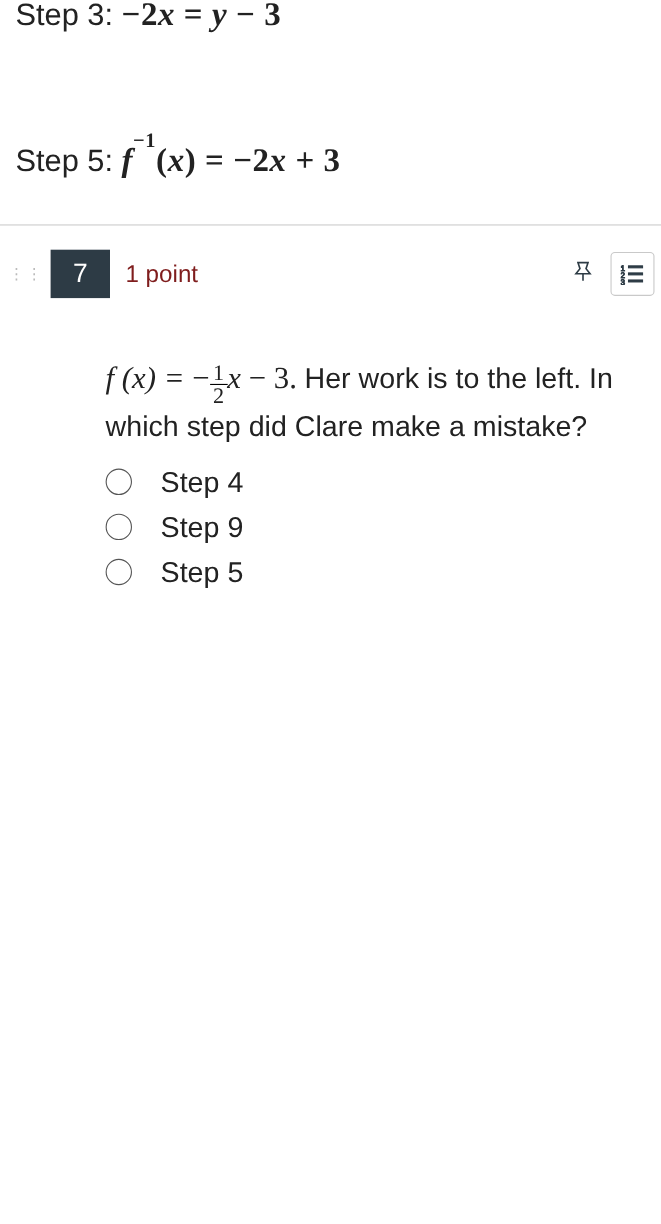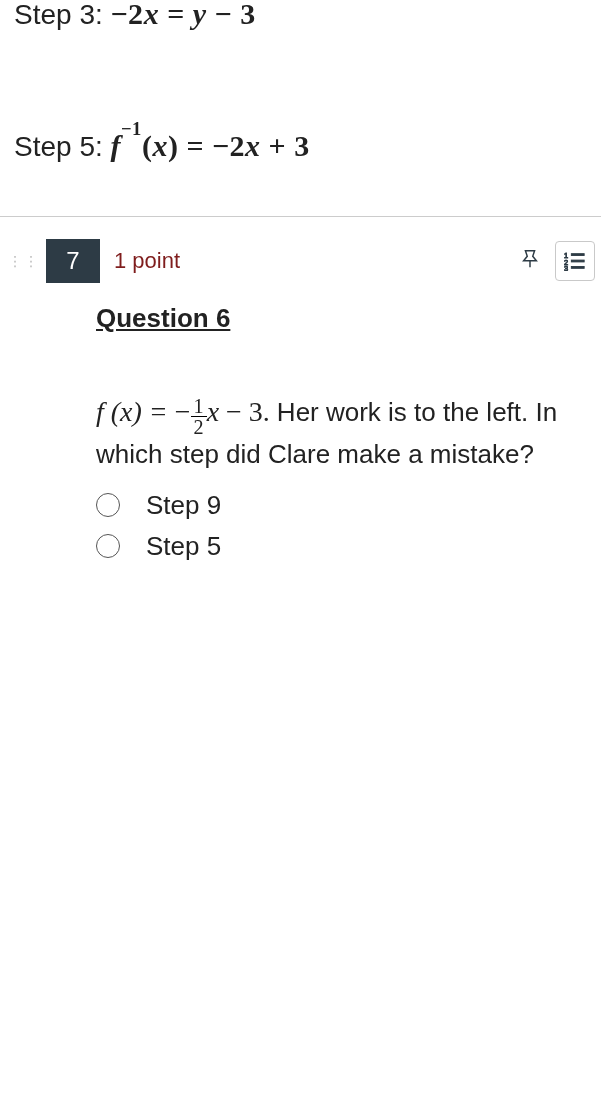--- a/index.html
+++ b/index.html
@@ -1,18 +1,18 @@
 <!DOCTYPE html>
 <html><head>
 <meta charset="utf-8">
 <style>
   html,body{margin:0;padding:0;font-family:"Helvetica Neue",Arial,sans-serif;color:#222;width:601px;}
   .work-area{padding:0 14px 18px 14px;background:#fff;}
   .step-line{font-size:28px;margin:0 0 96px 0;line-height:1.2;font-family:Arial,sans-serif;}
-  .step-line.last{margin-bottom:34px;}
+  .step-line.last{margin-bottom:22px;}
   .step-label{}
   .eq{font-family:"Times New Roman",serif;font-weight:bold;font-size:30px;font-style:italic;letter-spacing:0.5px;}
   .eq sup{font-size:0.62em;position:relative;top:-0.55em;font-weight:bold;}
   .roman{font-style:normal;}
   hr.sep{border:none;border-top:1px solid #ccc;margin:0;}
   .question-block{padding:22px 0 0 0;position:relative;}
   .qhead{display:flex;align-items:center;padding-left:8px;}
   .drag-handle{color:#bbb;font-size:14px;letter-spacing:2px;margin-right:6px;}
   .qnum{background:#2d3b45;color:#fff;font-size:24px;width:54px;height:44px;display:flex;align-items:center;justify-content:center;}
   .pts{font-size:22px;color:#7f1d1d;margin-left:14px;}
@@ -76,31 +76,34 @@
           <text x="0" y="14" font-size="8" font-family="Arial">2</text>
             <rect x="8" y="9" width="14" height="2"></rect>
           <text x="0" y="21" font-size="8" font-family="Arial">3</text>
             <rect x="8" y="16" width="14" height="2"></rect>
         </svg>
       </span>
     </div>
   </div>
 
   <div class="qbody">
-    <div class="qtitle">Question 6</div>
 
     <div class="qtext">
       <br>
       <span class="feq">
         <span>f (x) = </span><span class="roman">−</span><span class="frac roman"><span class="num">1</span><span class="den">2</span></span><span>x</span> <span class="roman">− 3.</span>
       </span>
       <span>  Her work is to the left.  In which step did Clare make a mistake?</span>
     </div>
 
     <ul class="choices">
+      <li>
+          <span class="radio"></span>
+          <span>Step 4</span>
+        </li>
       <li>
           <span class="radio"></span>
           <span>Step 9</span>
         </li>
       <li>
           <span class="radio"></span>
           <span>Step 5</span>
         </li>
     </ul>
   </div>

